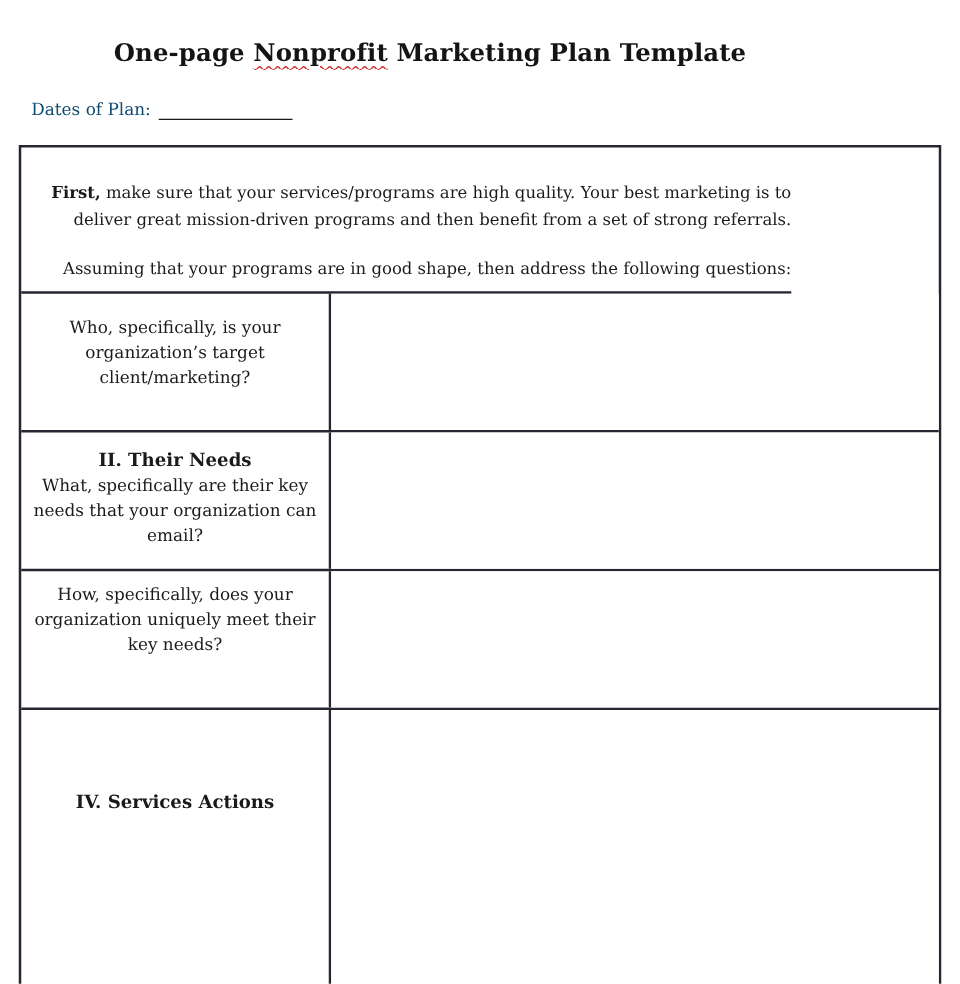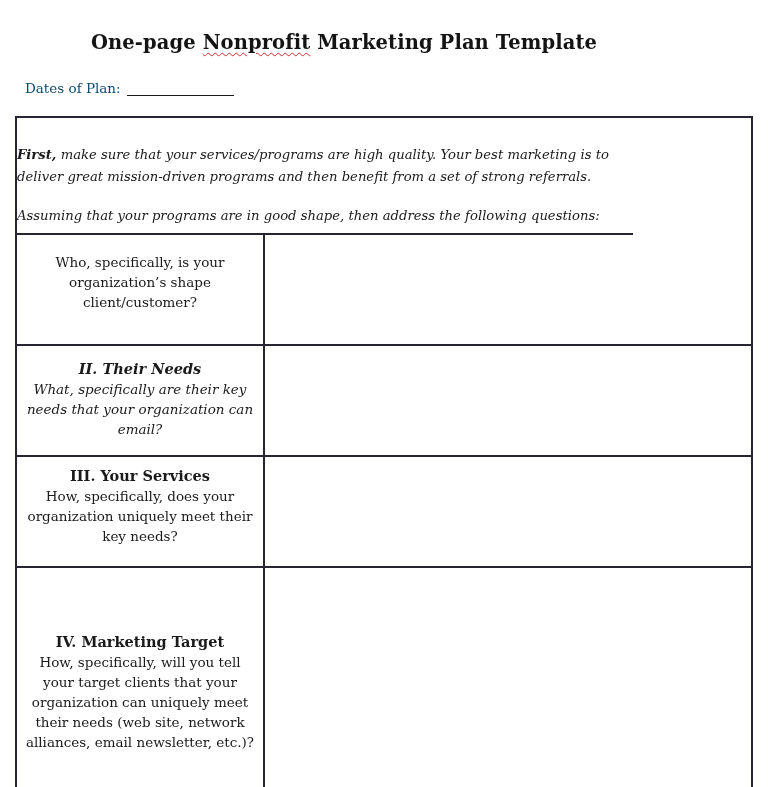--- a/index.html
+++ b/index.html
@@ -27,22 +27,22 @@
       display: inline-block; width: 107px; border-bottom: 1.6px solid #1a1a1a;
       margin-left: 6px; height: 14px;
     }
     .table {
       position: absolute; left: 15px; top: 116px;
       width: 734px; height: 700px;
       border: 2px solid #262633; box-sizing: content-box;
     }
     .intro {
       position: absolute; left: 0; top: 0; width: 616px; height: 115px;
-      border-bottom: 2px solid #262633; text-align: left;
-      font-size: 13.2px; line-height: 22px; font-style: italic;
+      border-bottom: 2px solid #262633; text-align: right;
+      font-size: 13.2px; line-height: 22px;
     }
     .intro .p1 { position: absolute; left: 0; right: 0; top: 26px; }
     .intro .p2 { position: absolute; left: 0; right: 0; top: 87px; }
     .intro b { font-weight: bold; }
     .row {
       position: absolute; left: 0; width: 734px;
       border-bottom: 2px solid #262633;
     }
     .row .label {
       position: absolute; left: 0; top: 0; bottom: 0; width: 246px;
@@ -52,21 +52,21 @@
       position: absolute; left: 248px; right: 0; top: 0; bottom: 0;
       background: #ffffff;
     }
     .label .head { font-weight: bold; font-size: 14.5px; line-height: 20px; }
     .label .q { font-size: 13.5px; line-height: 20px; padding: 0 6px; }
     .r1 { top: 117px; height: 109px; }
     .r2 { top: 228px; height: 109px; }
     .r3 { top: 339px; height: 109px; }
     .r4 { top: 450px; height: 260px; border-bottom: none; }
     .r1 .label .inner { position: absolute; left: 0; right: 0; top: 17px; }
-    .r2 .label .inner { position: absolute; left: 0; right: 0; top: 13px; font-style: italic; }
+    .r2 .label .inner { position: absolute; left: 0; right: 0; top: 13px; }
     .r3 .label .inner { position: absolute; left: 0; right: 0; top: 9px; }
     .r4 .label .inner { position: absolute; left: 0; right: 0; top: 64px; }
   </style>
 </head>
 <body>
 
 <div class="title"><span>One-page </span><span class="spell">Nonprofit</span><span> Marketing Plan Template</span></div>
 
 <div class="dates">
   <span>Dates of Plan:</span>
@@ -75,48 +75,46 @@
 
 <div class="table">
   <div class="intro">
     <div class="p1"><b>First,</b><span> make sure that your services/programs  are high quality. Your best marketing  is to deliver great mission-driven programs  and then benefit from a set of strong referrals.</span></div>
     <div class="p2">Assuming that your programs  are in good shape, then address the following questions:</div>
   </div>
 
   <div class="row r1">
     <div class="label">
       <div class="inner">
-        <div class="q">Who, specifically, is your organization’s shape client/customer?</div>
+        <div class="q">Who, specifically, is your organization’s target client/marketing?</div>
       </div>
     </div>
     <div class="answer"></div>
   </div>
 
   <div class="row r2">
     <div class="label">
       <div class="inner">
         <div class="head">II. Their Needs</div>
         <div class="q">What, specifically are their key needs that your organization can email?</div>
       </div>
     </div>
     <div class="answer"></div>
   </div>
 
   <div class="row r3">
     <div class="label">
       <div class="inner">
-        <div class="head">III. Your Services</div>
         <div class="q">How, specifically, does your organization  uniquely meet their key needs?</div>
       </div>
     </div>
     <div class="answer"></div>
   </div>
 
   <div class="row r4">
     <div class="label">
       <div class="inner">
-        <div class="head">IV. Marketing Target</div>
-        <div class="q">How, specifically, will you tell your target  clients that your organization  can uniquely meet their needs (web site, network alliances, email newsletter, etc.)?</div>
+        <div class="head">IV. Services Actions</div>
       </div>
     </div>
     <div class="answer"></div>
   </div>
 </div>
 
 </body></html>

